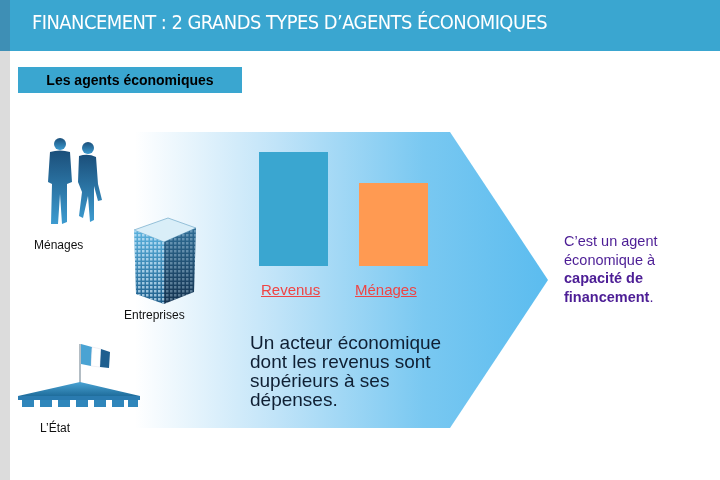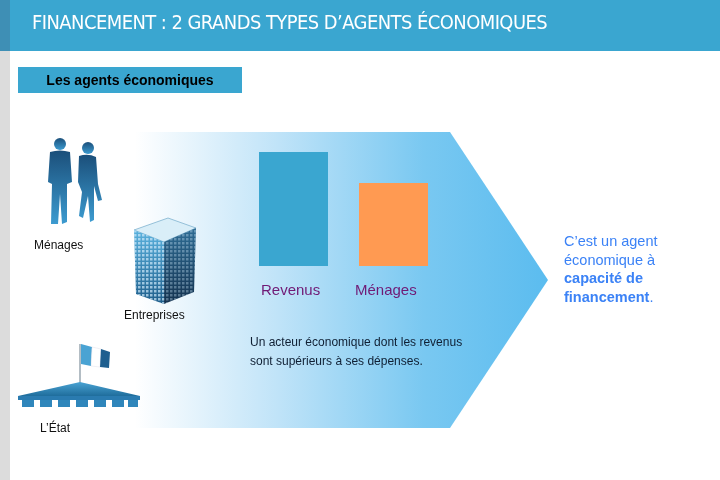--- a/index.html
+++ b/index.html
@@ -21,29 +21,29 @@
       position: absolute; left: 18px; top: 67px; width: 224px; height: 26px;
       background: #3aa6d0; color: #000000; font-weight: bold; font-size: 14px;
       line-height: 26px; text-align: center;
     }
 
     .arrow { position: absolute; left: 0; top: 0; width: 720px; height: 480px; }
 
     .agent-label { position: absolute; font-size: 12px; color: #111111; white-space: nowrap; }
 
     .bar { position: absolute; }
-    .bar-label { position: absolute; font-size: 15px; color: #701a75; white-space: nowrap; }
+    .bar-label { position: absolute; font-size: 15px; color: #ef4444; white-space: nowrap; text-decoration: underline; }
 
     .desc {
       position: absolute; left: 250px; top: 333px; width: 220px;
-      font-size: 12px; line-height: 19px; color: #0f1f33;
+      font-size: 19px; line-height: 19px; color: #0f1f33;
     }
     .conclusion {
       position: absolute; left: 564px; top: 232px; width: 150px;
-      font-size: 14.5px; line-height: 18.5px; color: #3b82f6;
+      font-size: 14.5px; line-height: 18.5px; color: #4c1d95;
     }
     .conclusion b { font-weight: bold; }
 
     .icon { position: absolute; }
   </style>
 </head>
 <body>
 
 <div class="left-strip"></div>
 <div class="title-bar">

